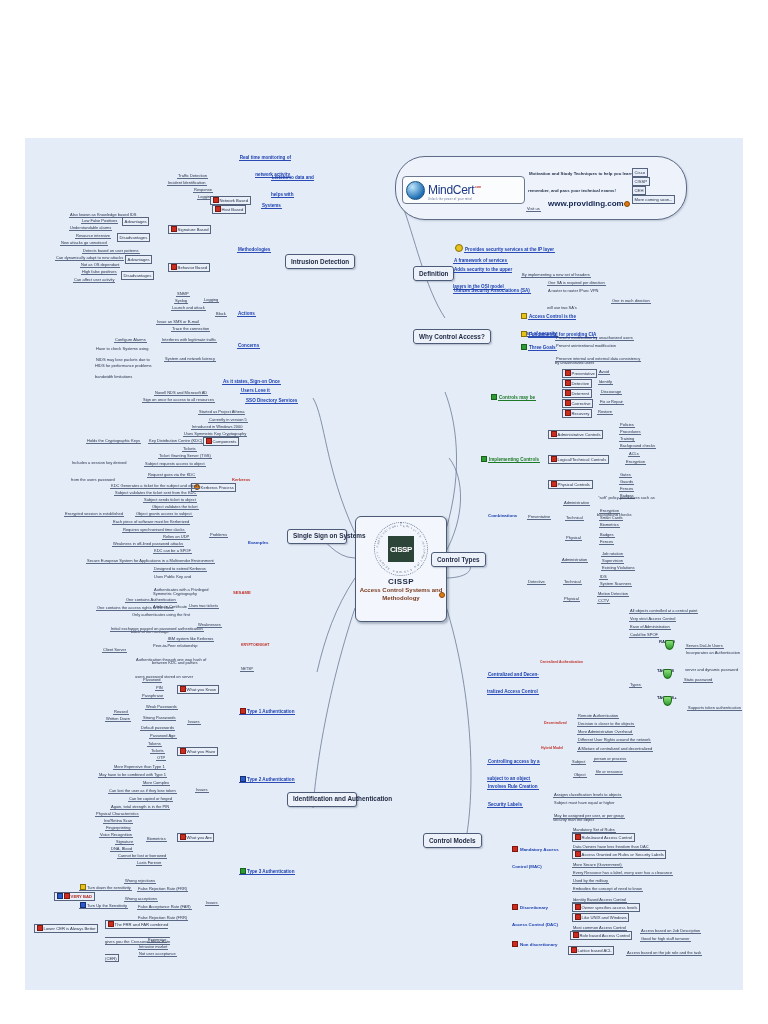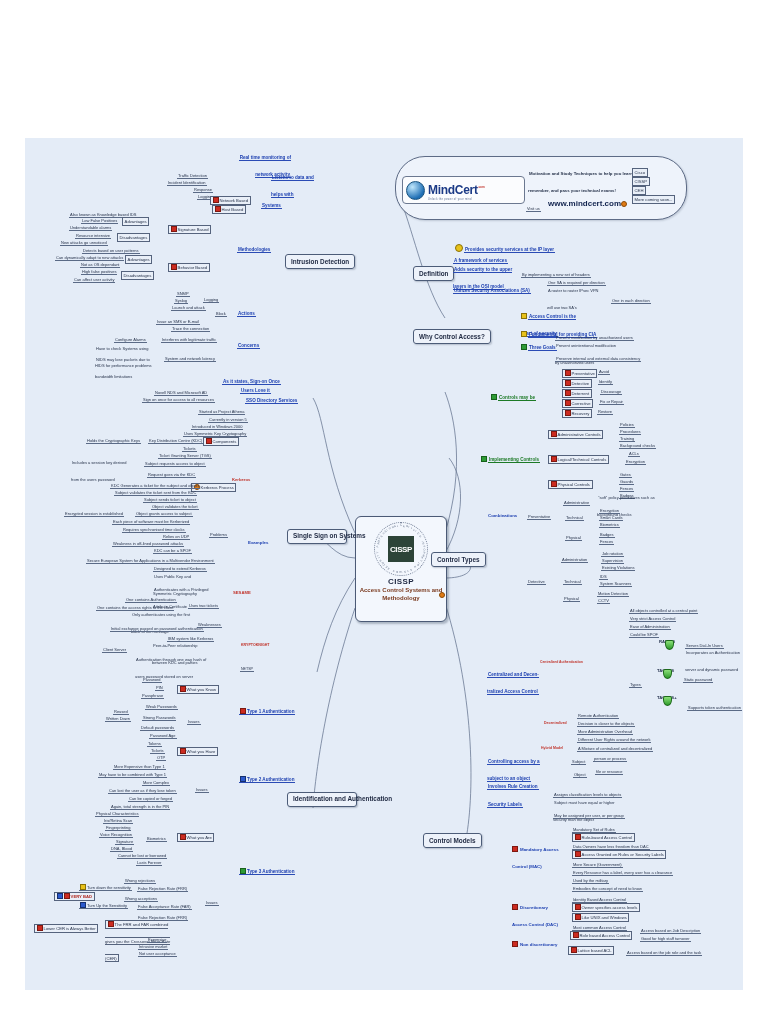--- a/index.html
+++ b/index.html
@@ -32,21 +32,21 @@
   #center .seal .sq{width:26px;height:26px;background:#2d4438;display:flex;align-items:center;justify-content:center;}
   #center .seal .sq span{color:#fff;font-weight:bold;font-size:8px;letter-spacing:-0.4px;}
   #center .seal .ring{position:absolute;inset:0;font-size:2.6px;color:#55637d;}
   #center .ttl{font-size:8px;font-weight:bold;color:#1d2740;letter-spacing:0.4px;}
   #center .sub{font-size:6px;font-weight:bold;color:#7a3a1f;line-height:1.25;margin-top:1px;padding-bottom:4px;}
   
   #cloud{position:absolute;left:370px;top:18px;width:290px;height:62px;background:#eef3fb;border:1px solid #5d6b86;border-radius:30px;box-shadow:1px 1px 2px rgba(40,55,80,.2);}
   #logo{position:absolute;left:6px;top:19px;width:118px;height:26px;border:0.8px solid #6b7890;border-radius:4px;background:#fbfcfe;display:flex;align-items:center;padding-left:3px;}
   .globe{width:17px;height:17px;border-radius:50%;background:radial-gradient(circle at 32% 30%,#bfe6fb,#1f6fb5 70%);border:0.7px solid #17527f;}
   .mcwrap{margin-left:3px;}
-  .mc1{font-size:12px;font-weight:bold;color:#1b3a86;letter-spacing:-0.3px;}
+  .mc1{font-size:12px;font-weight:normal;color:#1b3a86;letter-spacing:-0.3px;}
   .mc2{font-size:2.6px;color:#5c6e90;letter-spacing:0.3px;}
   .mcdot{font-size:3px;color:#c0342b;font-weight:bold;vertical-align:6px;}
   svg.lines{position:absolute;left:0;top:0;width:718px;height:852px;overflow:visible;}
 </style>
 </head>
 <body>
 
 <div id="canvas">
 
   <svg class="lines">
@@ -68,21 +68,21 @@
       <span class="globe"></span>
       <span class="mcwrap">
         <span class="mc1">MindCert</span><span class="mcdot">.com</span>
         <div class="mc2">Unlock the power of your mind</div>
       </span>
     </div>
     <div class="nd" style="left:132px;top:5px;width:128px;white-space:normal;">
       <span class="t2" style="font-weight:bold;font-size:4.3px;">Motivation and Study Techniques to help you learn, remember, and pass your technical exams!</span>
     </div>
     <div class="nd" style="left:130px;top:40px;"><span class="t">Visit us</span></div>
-    <div class="nd" style="left:152px;top:36px;"><span style="font-size:8px;font-weight:bold;color:#12244f;">www.mindcert.com</span><span class="ic org"></span></div>
+    <div class="nd" style="left:152px;top:36px;"><span style="font-size:8px;font-weight:bold;color:#12244f;">www.providing.com</span><span class="ic org"></span></div>
     <div class="nd" style="left:236px;top:4px;"><span class="bx">Cisco</span></div>
     <div class="nd" style="left:236px;top:13px;"><span class="bx">CISSP</span></div>
     <div class="nd" style="left:236px;top:22px;"><span class="bx">CEH</span></div>
     <div class="nd" style="left:236px;top:31px;"><span class="bx">More coming soon...</span></div>
   </div>
 
   <div id="center" style="left:330px;top:378px;width:90px;height:104px;">
     <div class="seal">
       <div class="ring">
           <span style="position: absolute; left: 25px; top: 1.4px; transform: rotate(0deg); font-size: 2.6px; color: rgb(85, 99, 125);">C</span>

